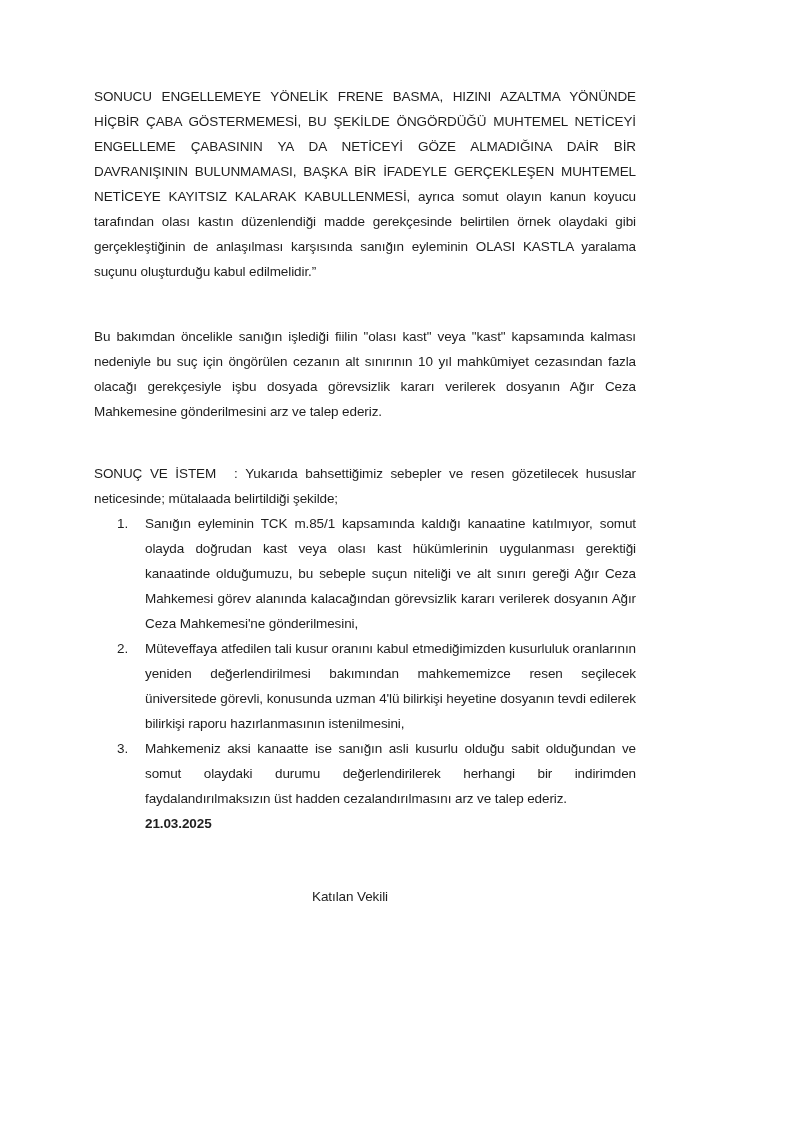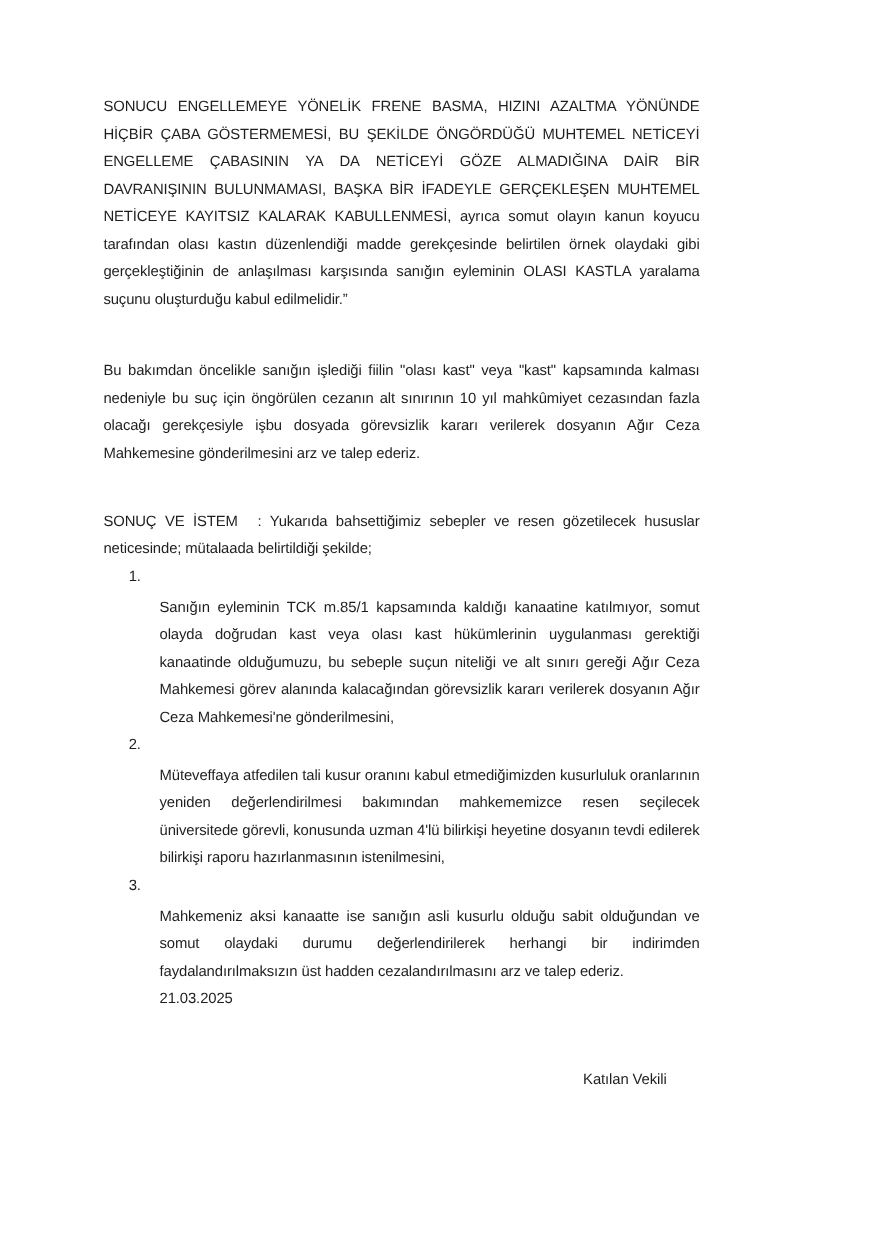--- a/index.html
+++ b/index.html
@@ -38,26 +38,25 @@
     padding-left: 23px;
     margin: 0;
   }
   .list-marker {
     flex: 0 0 28px;
     text-align: left;
   }
   .list-text {
     flex: 1;
     text-align: justify;
-    margin-top: 28px;
   }
-  .item-date { display: block; }
+  .item-date { display: block; font-weight: bold; }
   .signature-block {
     margin-top: 48px;
-    text-align: right;
+    text-align: center;
     padding-right: 30px;
   }
 </style>
 </head>
 <body>
 
 <div class="page">
 
   <p class="para quote-paragraph"><span>SONUCU ENGELLEMEYE YÖNELİK FRENE BASMA, HIZINI AZALTMA YÖNÜNDE HİÇBİR ÇABA GÖSTERMEMESİ, BU ŞEKİLDE ÖNGÖRDÜĞÜ MUHTEMEL NETİCEYİ ENGELLEME ÇABASININ YA DA NETİCEYİ GÖZE ALMADIĞINA DAİR BİR DAVRANIŞININ BULUNMAMASI, BAŞKA BİR İFADEYLE GERÇEKLEŞEN MUHTEMEL NETİCEYE KAYITSIZ KALARAK KABULLENMESİ,</span><span> ayrıca somut olayın kanun koyucu tarafından olası kastın düzenlendiği madde gerekçesinde belirtilen örnek olaydaki gibi gerçekleştiğinin de anlaşılması karşısında sanığın eyleminin </span><span>OLASI KASTLA</span><span> yaralama suçunu oluşturduğu kabul edilmelidir.”</span></p>
 

